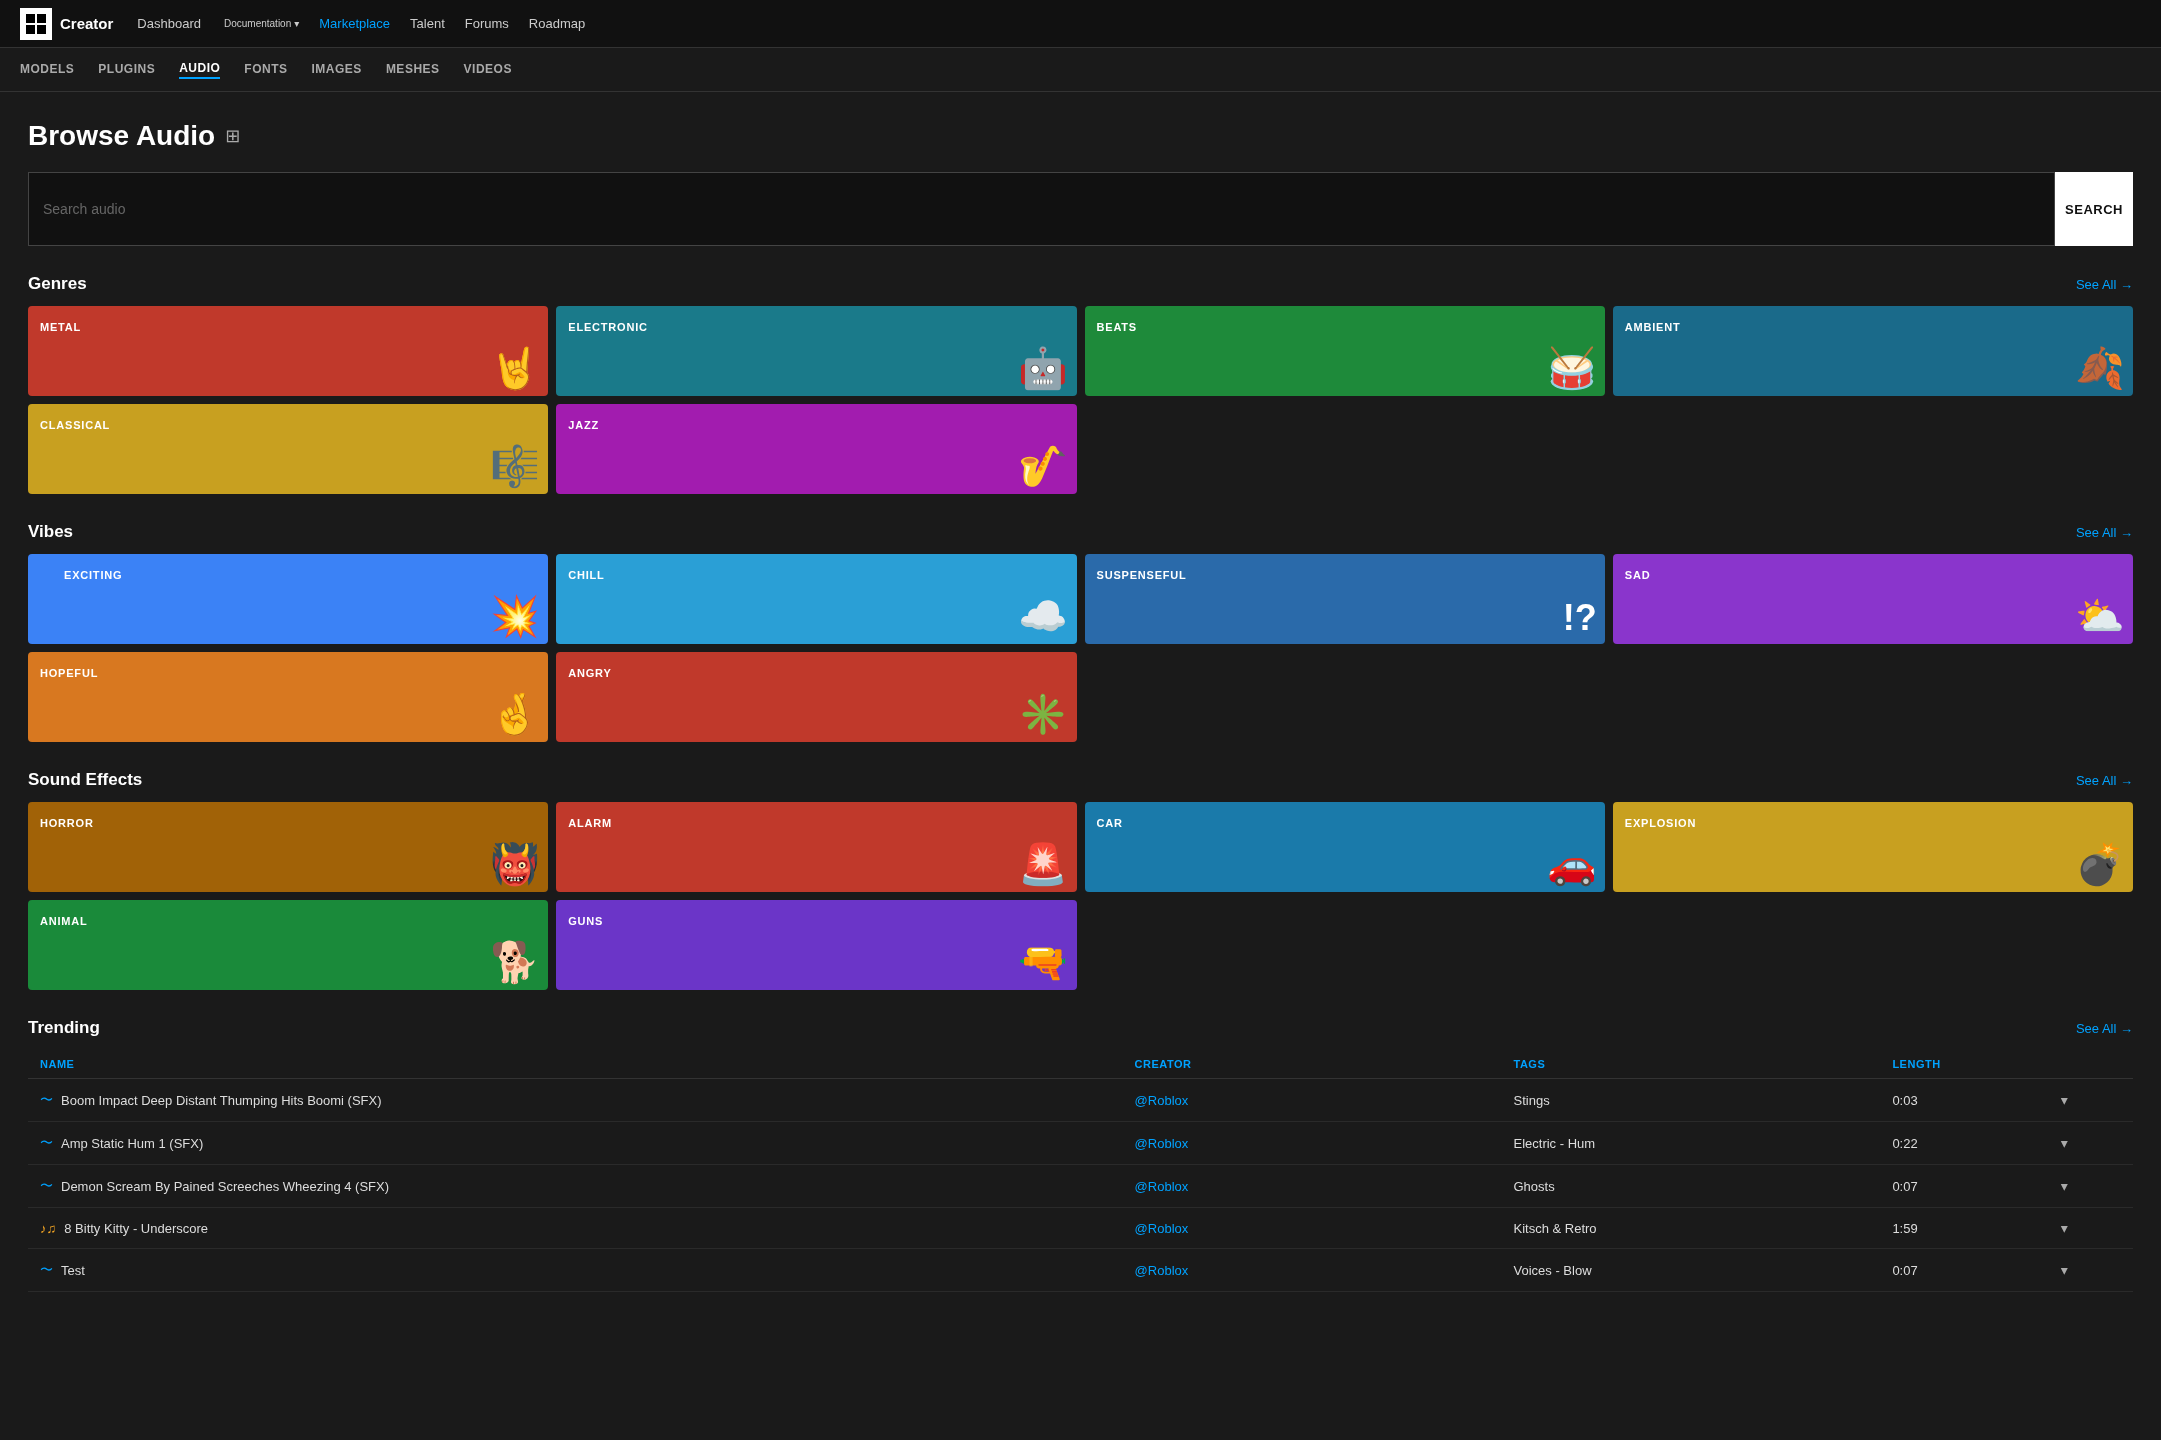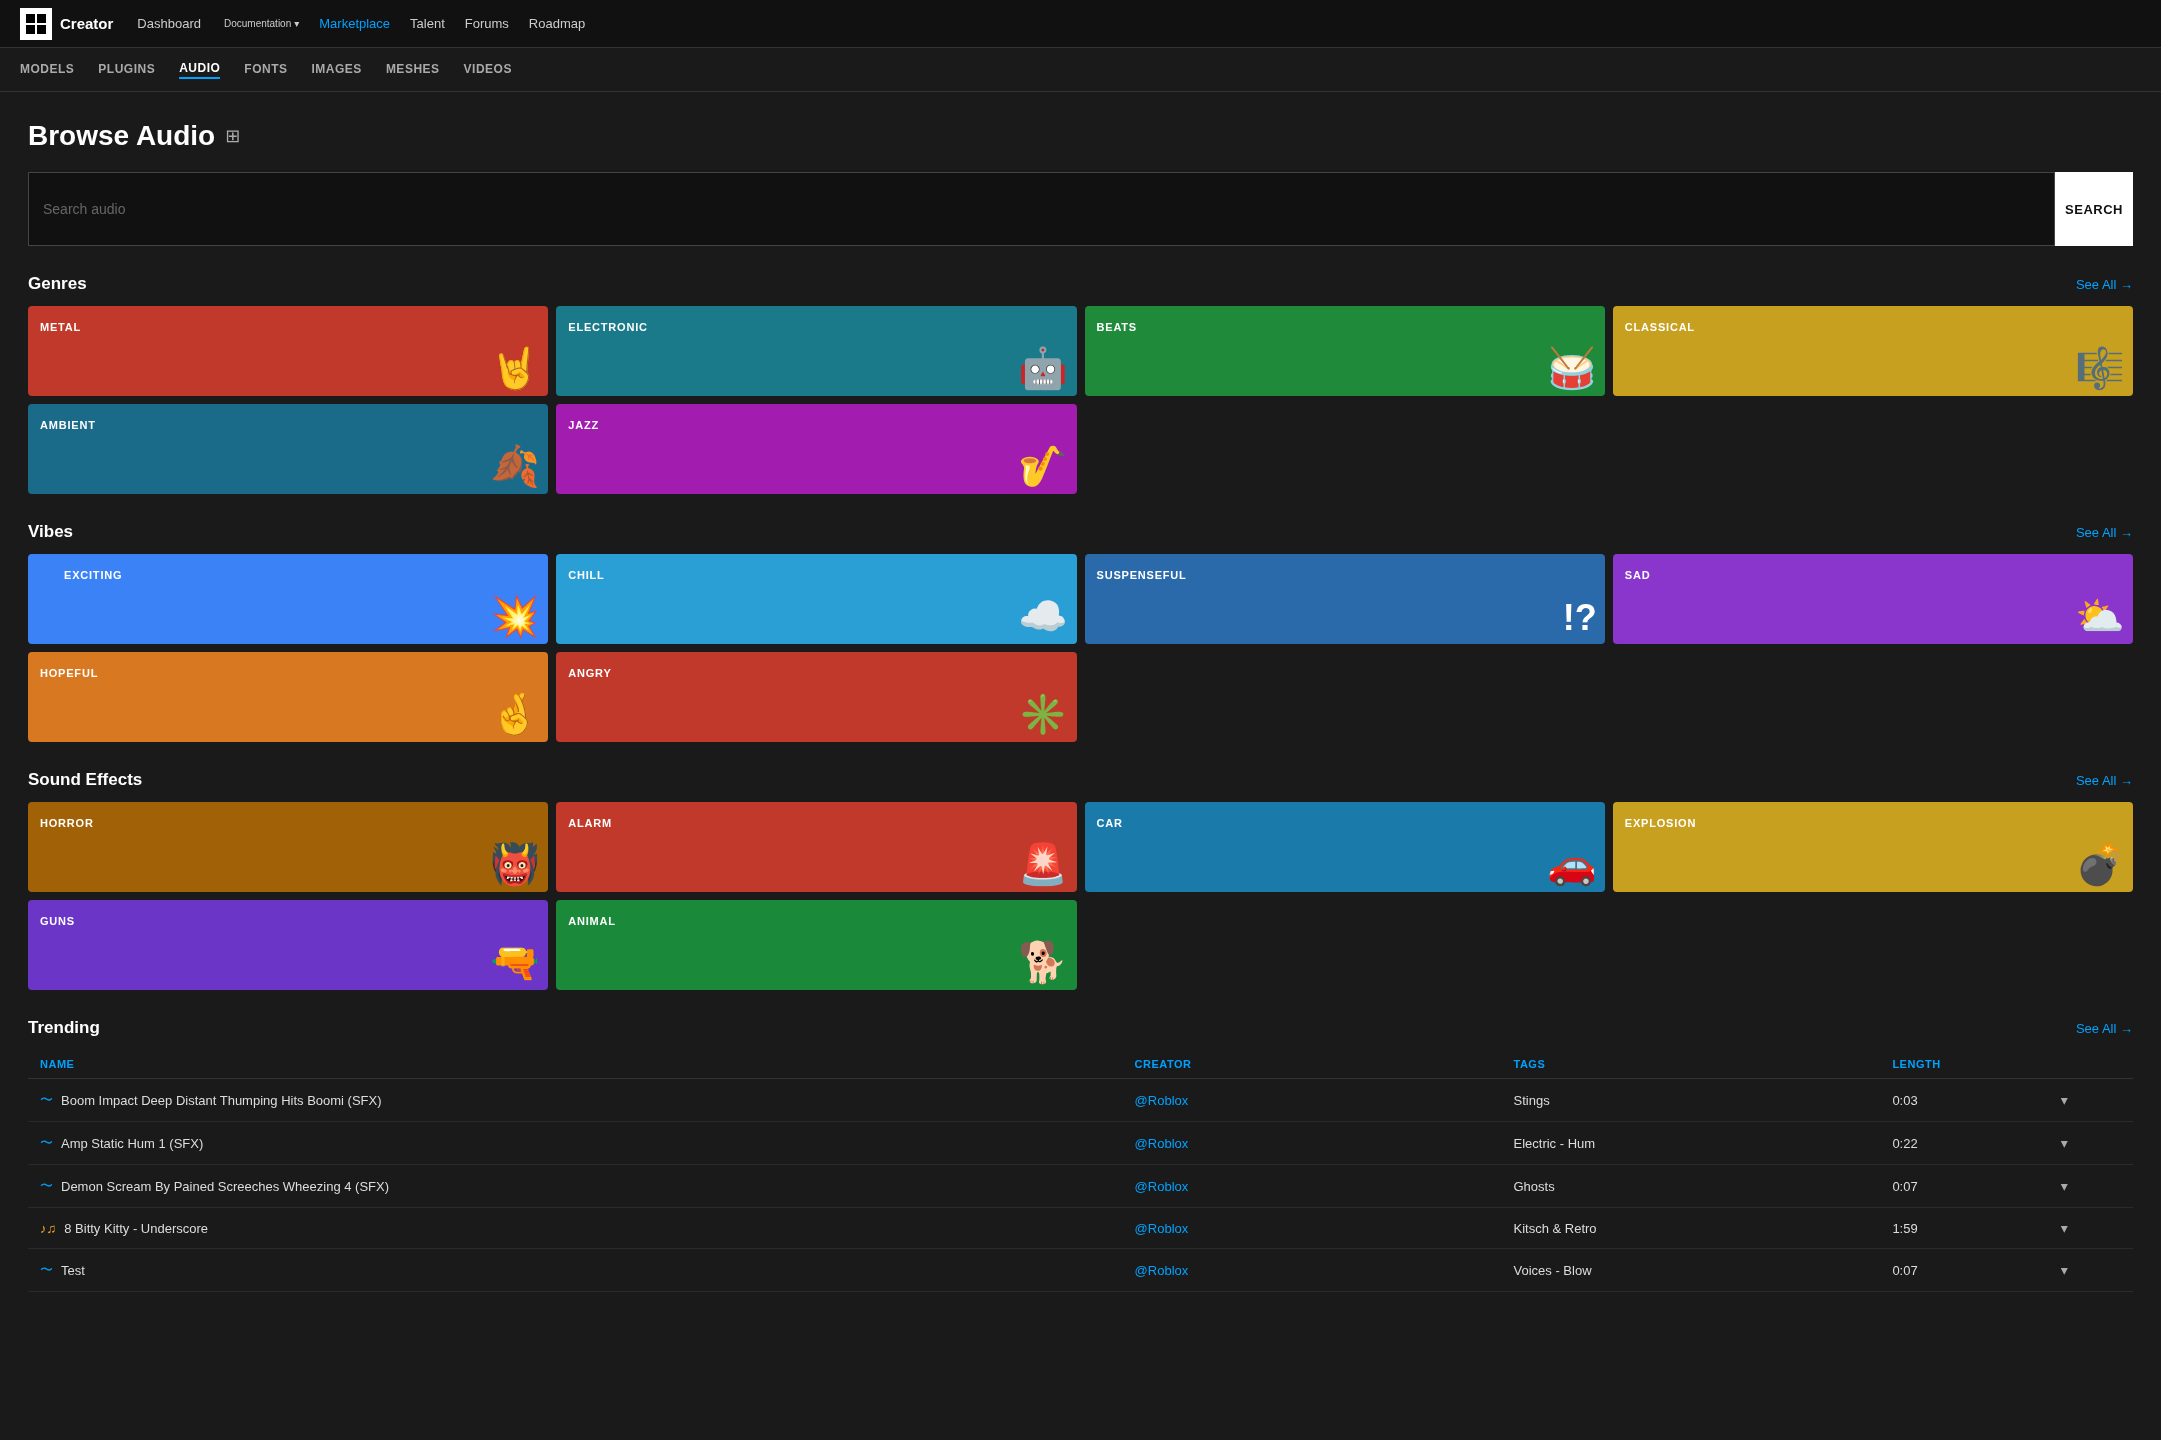--- a/index.html
+++ b/index.html
@@ -164,22 +164,22 @@
   </div>
 
   <div class="section-header">
     <h2>Genres</h2>
     <a href="#" class="see-all">See All →</a>
   </div>
   <div class="genre-grid" id="genres-grid">
       <div class="genre-card" style="background: rgb(192, 57, 43);"><span class="label">METAL</span><span class="emoji">🤘</span></div>
       <div class="genre-card" style="background: rgb(26, 122, 138);"><span class="label">ELECTRONIC</span><span class="emoji">🤖</span></div>
       <div class="genre-card" style="background: rgb(30, 138, 58);"><span class="label">BEATS</span><span class="emoji">🥁</span></div>
+      <div class="genre-card" style="background: rgb(26, 106, 138);"><span class="label">AMBIENT</span><span class="emoji">🍂</span></div>
       <div class="genre-card" style="background: rgb(200, 160, 32);"><span class="label">CLASSICAL</span><span class="emoji">🎼</span></div>
-      <div class="genre-card" style="background: rgb(26, 106, 138);"><span class="label">AMBIENT</span><span class="emoji">🍂</span></div>
       <div class="genre-card" style="background: #a21caf;"><span class="label">JAZZ</span><span class="emoji">🎷</span></div>
     </div>
 
   <div class="section-header">
     <h2>Vibes</h2>
     <a href="#" class="see-all">See All →</a>
   </div>
   <div class="genre-grid" id="vibes-grid">
       <div class="genre-card" style="background: #3b82f6; padding-left: 36px;"><span class="label">EXCITING</span><span class="emoji">💥</span></div>
       <div class="genre-card" style="background: rgb(42, 159, 214);"><span class="label">CHILL</span><span class="emoji">☁️</span></div>
@@ -191,22 +191,22 @@
 
   <div class="section-header">
     <h2>Sound Effects</h2>
     <a href="#" class="see-all">See All →</a>
   </div>
   <div class="genre-grid" id="sfx-grid">
       <div class="genre-card" style="background: #a16207;"><span class="label">HORROR</span><span class="emoji">👹</span></div>
       <div class="genre-card" style="background: rgb(192, 57, 43);"><span class="label">ALARM</span><span class="emoji">🚨</span></div>
       <div class="genre-card" style="background: rgb(26, 122, 170);"><span class="label">CAR</span><span class="emoji">🚗</span></div>
       <div class="genre-card" style="background: rgb(200, 160, 32);"><span class="label">EXPLOSION</span><span class="emoji">💣</span></div>
+      <div class="genre-card" style="background: rgb(26, 138, 58);"><span class="label">ANIMAL</span><span class="emoji">🐕</span></div>
       <div class="genre-card" style="background: rgb(107, 53, 200);"><span class="label">GUNS</span><span class="emoji">🔫</span></div>
-      <div class="genre-card" style="background: rgb(26, 138, 58);"><span class="label">ANIMAL</span><span class="emoji">🐕</span></div>
     </div>
 
   <div class="trending-section">
     <div class="section-header">
       <h2>Trending</h2>
       <a href="#" class="see-all">See All →</a>
     </div>
     <table class="trending-table">
       <thead>
         <tr>

